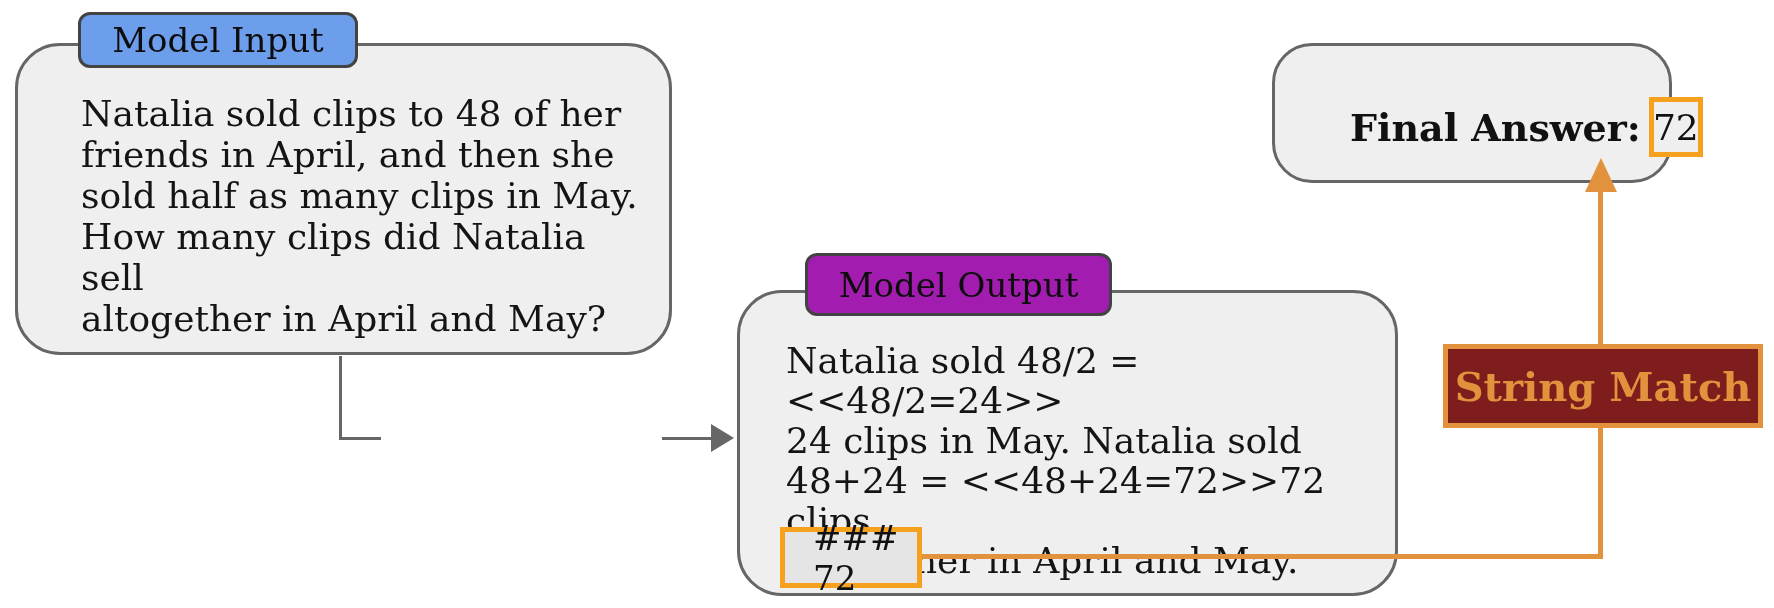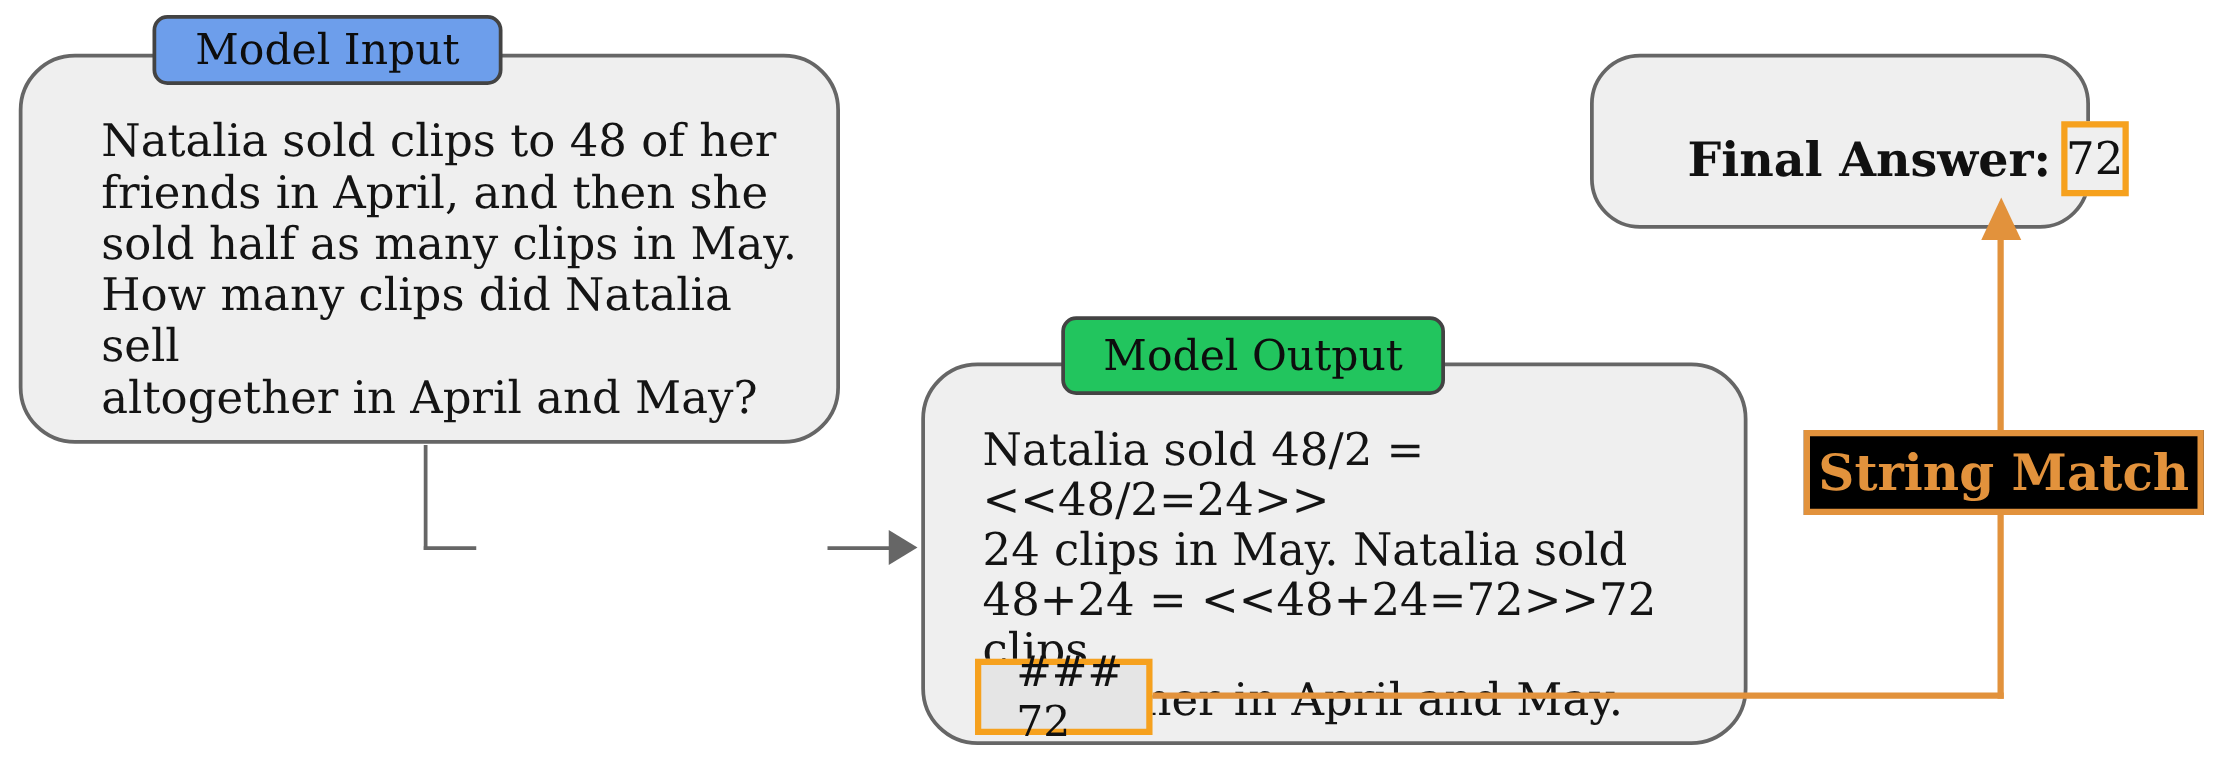--- a/index.html
+++ b/index.html
@@ -9,21 +9,21 @@
   }
   
   .card{
     position:absolute;background:#efefef;border:3px solid #666666;
     border-radius:45px;z-index:1;box-sizing:border-box;
   }
   
   .badge{
     position:absolute;border:3px solid #434343;border-radius:12px;
     display:flex;align-items:center;justify-content:center;
-    font-size:34px;color:#0d0d0d;z-index:4;box-sizing:border-box;margin-left:44px;
+    font-size:34px;color:#0d0d0d;z-index:4;box-sizing:border-box;
   }
   .bodytext{
     position:absolute;white-space:pre-line;font-size:36px;line-height:41px;
     color:#141414;z-index:2;
   }
   
   .gline{position:absolute;background:#666666;z-index:2;}
   
   .oline{position:absolute;background:#e2923c;z-index:2;}
   .reasoning{
@@ -51,22 +51,22 @@
     position:absolute;left:1350px;top:95px;height:64px;
     display:flex;align-items:center;gap:8px;z-index:3;
   }
   .gt-label{font-weight:bold;font-size:38px;white-space:nowrap;}
   .gt-value-box{
     width:54px;height:60px;border:5px solid #f6a11e;background:#efefef;
     box-sizing:border-box;display:flex;align-items:center;justify-content:center;
     font-size:36px;
   }
   .string-match{
-    position:absolute;left:1443px;top:344px;width:320px;height:68px;
-    background:#000000;border:5px solid #e2923c;box-sizing:border-box;
+    position:absolute;left:1443px;top:344px;width:320px;height:84px;
+    background:#7f1d1d;border:5px solid #e2923c;box-sizing:border-box;
     display:flex;align-items:center;justify-content:center;
     font-weight:bold;font-size:40px;color:#e2923c;z-index:3;
   }
 </style>
 </head>
 <body>
 
 <div class="stage">
 
   <div class="card" style="left:15px;top:43px;width:657px;height:312px;"></div>
@@ -80,21 +80,21 @@
 altogether in April and May?</div>
 
   <div class="gline" style="left:339px;top:356px;width:3px;height:84px;"></div>
   <div class="gline" style="left:339px;top:437px;width:42px;height:3px;"></div>
 
 
   <div class="gline" style="left:662px;top:437px;width:50px;height:3px;"></div>
   <div class="arrowhead-right" style="left:711px;top:424px;"></div>
 
   <div class="card" style="left:737px;top:290px;width:661px;height:306px;"></div>
-  <div class="badge" style="left:805px;top:253px;width:307px;height:63px;background:#22c55e;">
+  <div class="badge" style="left:805px;top:253px;width:307px;height:63px;background:#a21caf;">
     <span>Model Output</span>
   </div>
   <div class="bodytext" style="left:766px;top:341px;width:600px;line-height:40px;margin-left:20px;">Natalia sold 48/2 = &lt;&lt;48/2=24&gt;&gt;
 24 clips in May. Natalia sold
 48+24 = &lt;&lt;48+24=72&gt;&gt;72 clips
 altogether in April and May.</div>
   <div class="answer-box">
     <span>### 72</span>
   </div>
 

